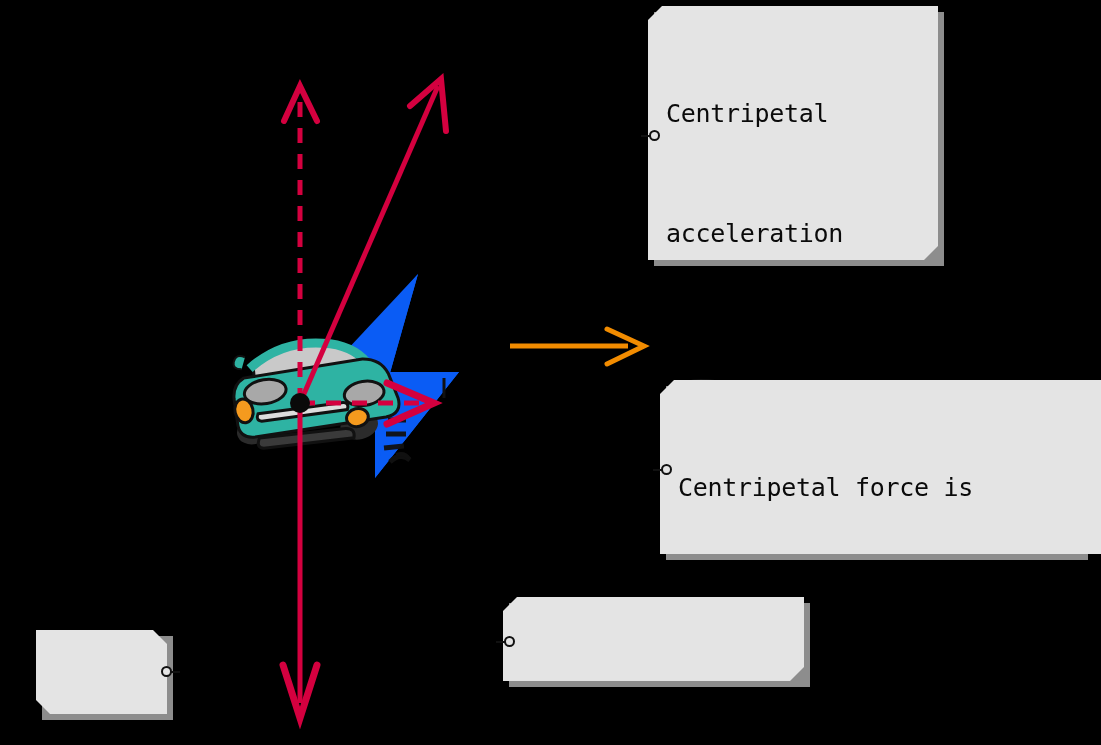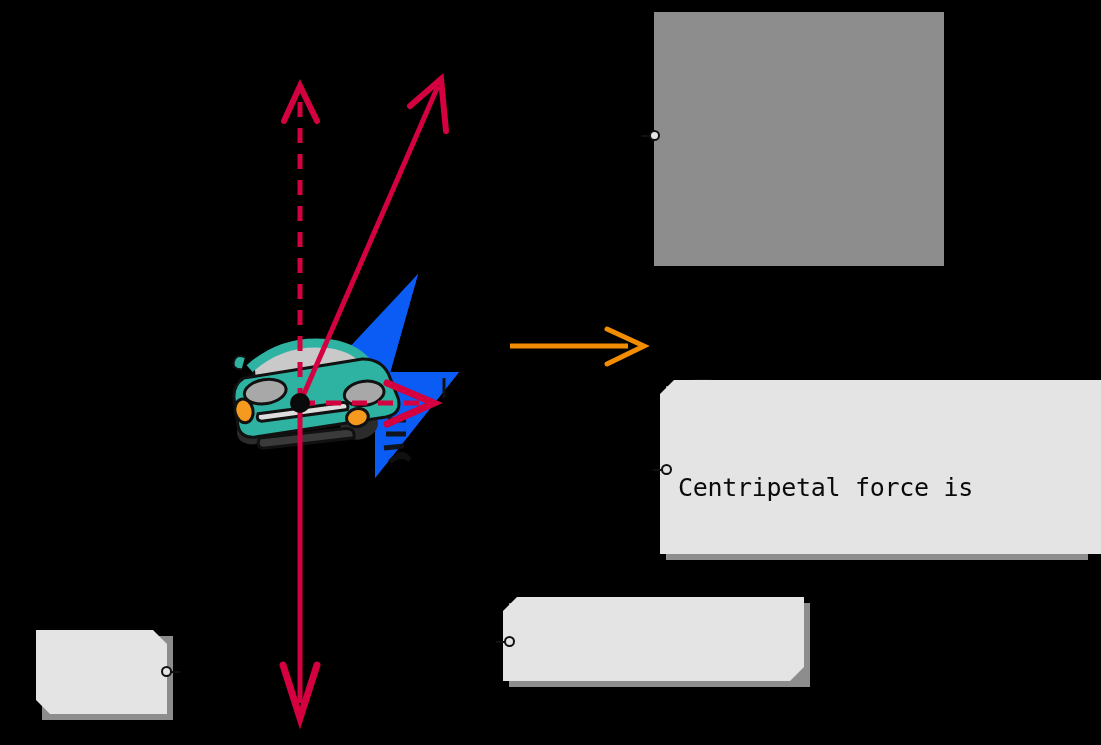--- a/index.html
+++ b/index.html
@@ -173,20 +173,28 @@
     <line x1="300" y1="403" x2="428" y2="403" stroke="#D4003F" stroke-width="5" stroke-dasharray="15 11"></line>
     <polyline points="387,383 434,403 387,424" fill="none" stroke="#D4003F" stroke-width="7" stroke-linecap="round"></polyline>
 
     <circle cx="300" cy="403" r="10" fill="#0A0A0A"></circle>
 
     <line x1="510" y1="346" x2="628" y2="346" stroke="#F28C00" stroke-width="5"></line>
     <polyline points="607,329 644,346 607,364" fill="none" stroke="#F28C00" stroke-width="5" stroke-linecap="round"></polyline>
   </svg>
 
   <div class="callout-shadow" style="left:654px; top:12px; width:290px; height:254px;"></div>
+  <div class="callout clip-tl-br" style="left:648px; top:6px; width:290px; height:254px;">
+    <span class="line">Centripetal</span>
+    <span class="line">acceleration</span>
+    <span class="line">acts along the</span>
+    <span class="line">horizontal</span>
+    <span class="line">component of</span>
+    <span class="line">the normal force</span>
+  </div>
   <div class="nub left" style="left:641px; top:130px;">
     <span class="stub"></span>
     <span class="ring"></span>
   </div>
 
   <div class="callout-shadow" style="left:666px; top:386px; width:422px; height:174px;"></div>
   <div class="callout clip-tl-br" style="left:660px; top:380px; width:472px; height:174px;">
     <span class="line">Centripetal force is</span>
     <span class="line">the horizontal component</span>
     <span class="line">of the gravitational</span>

